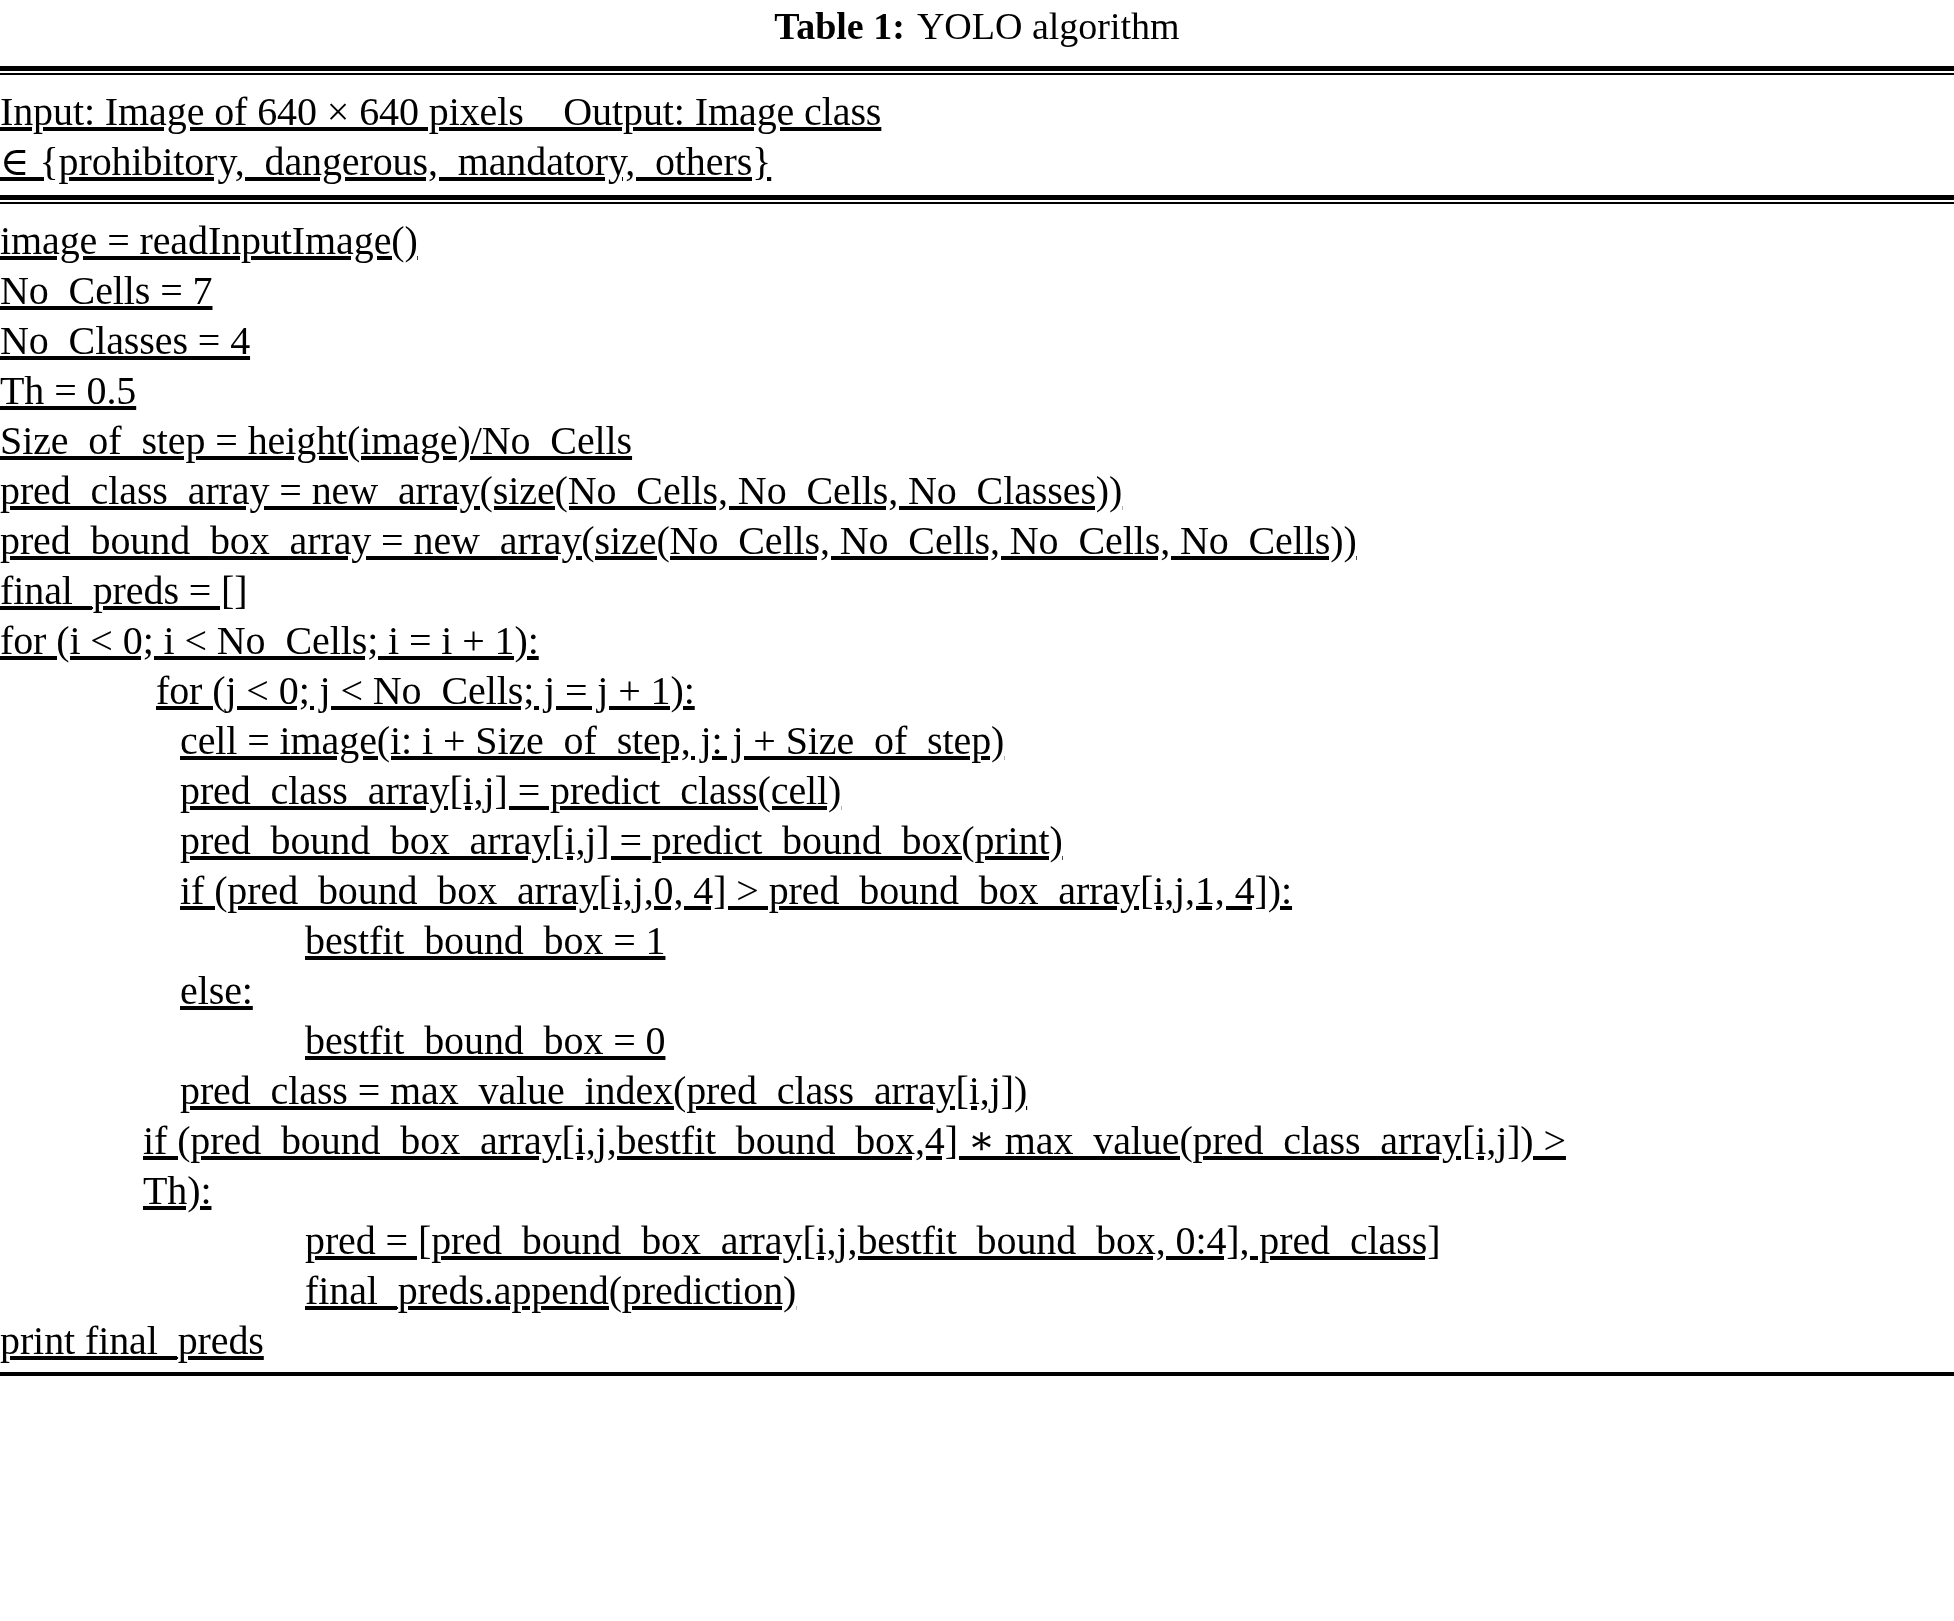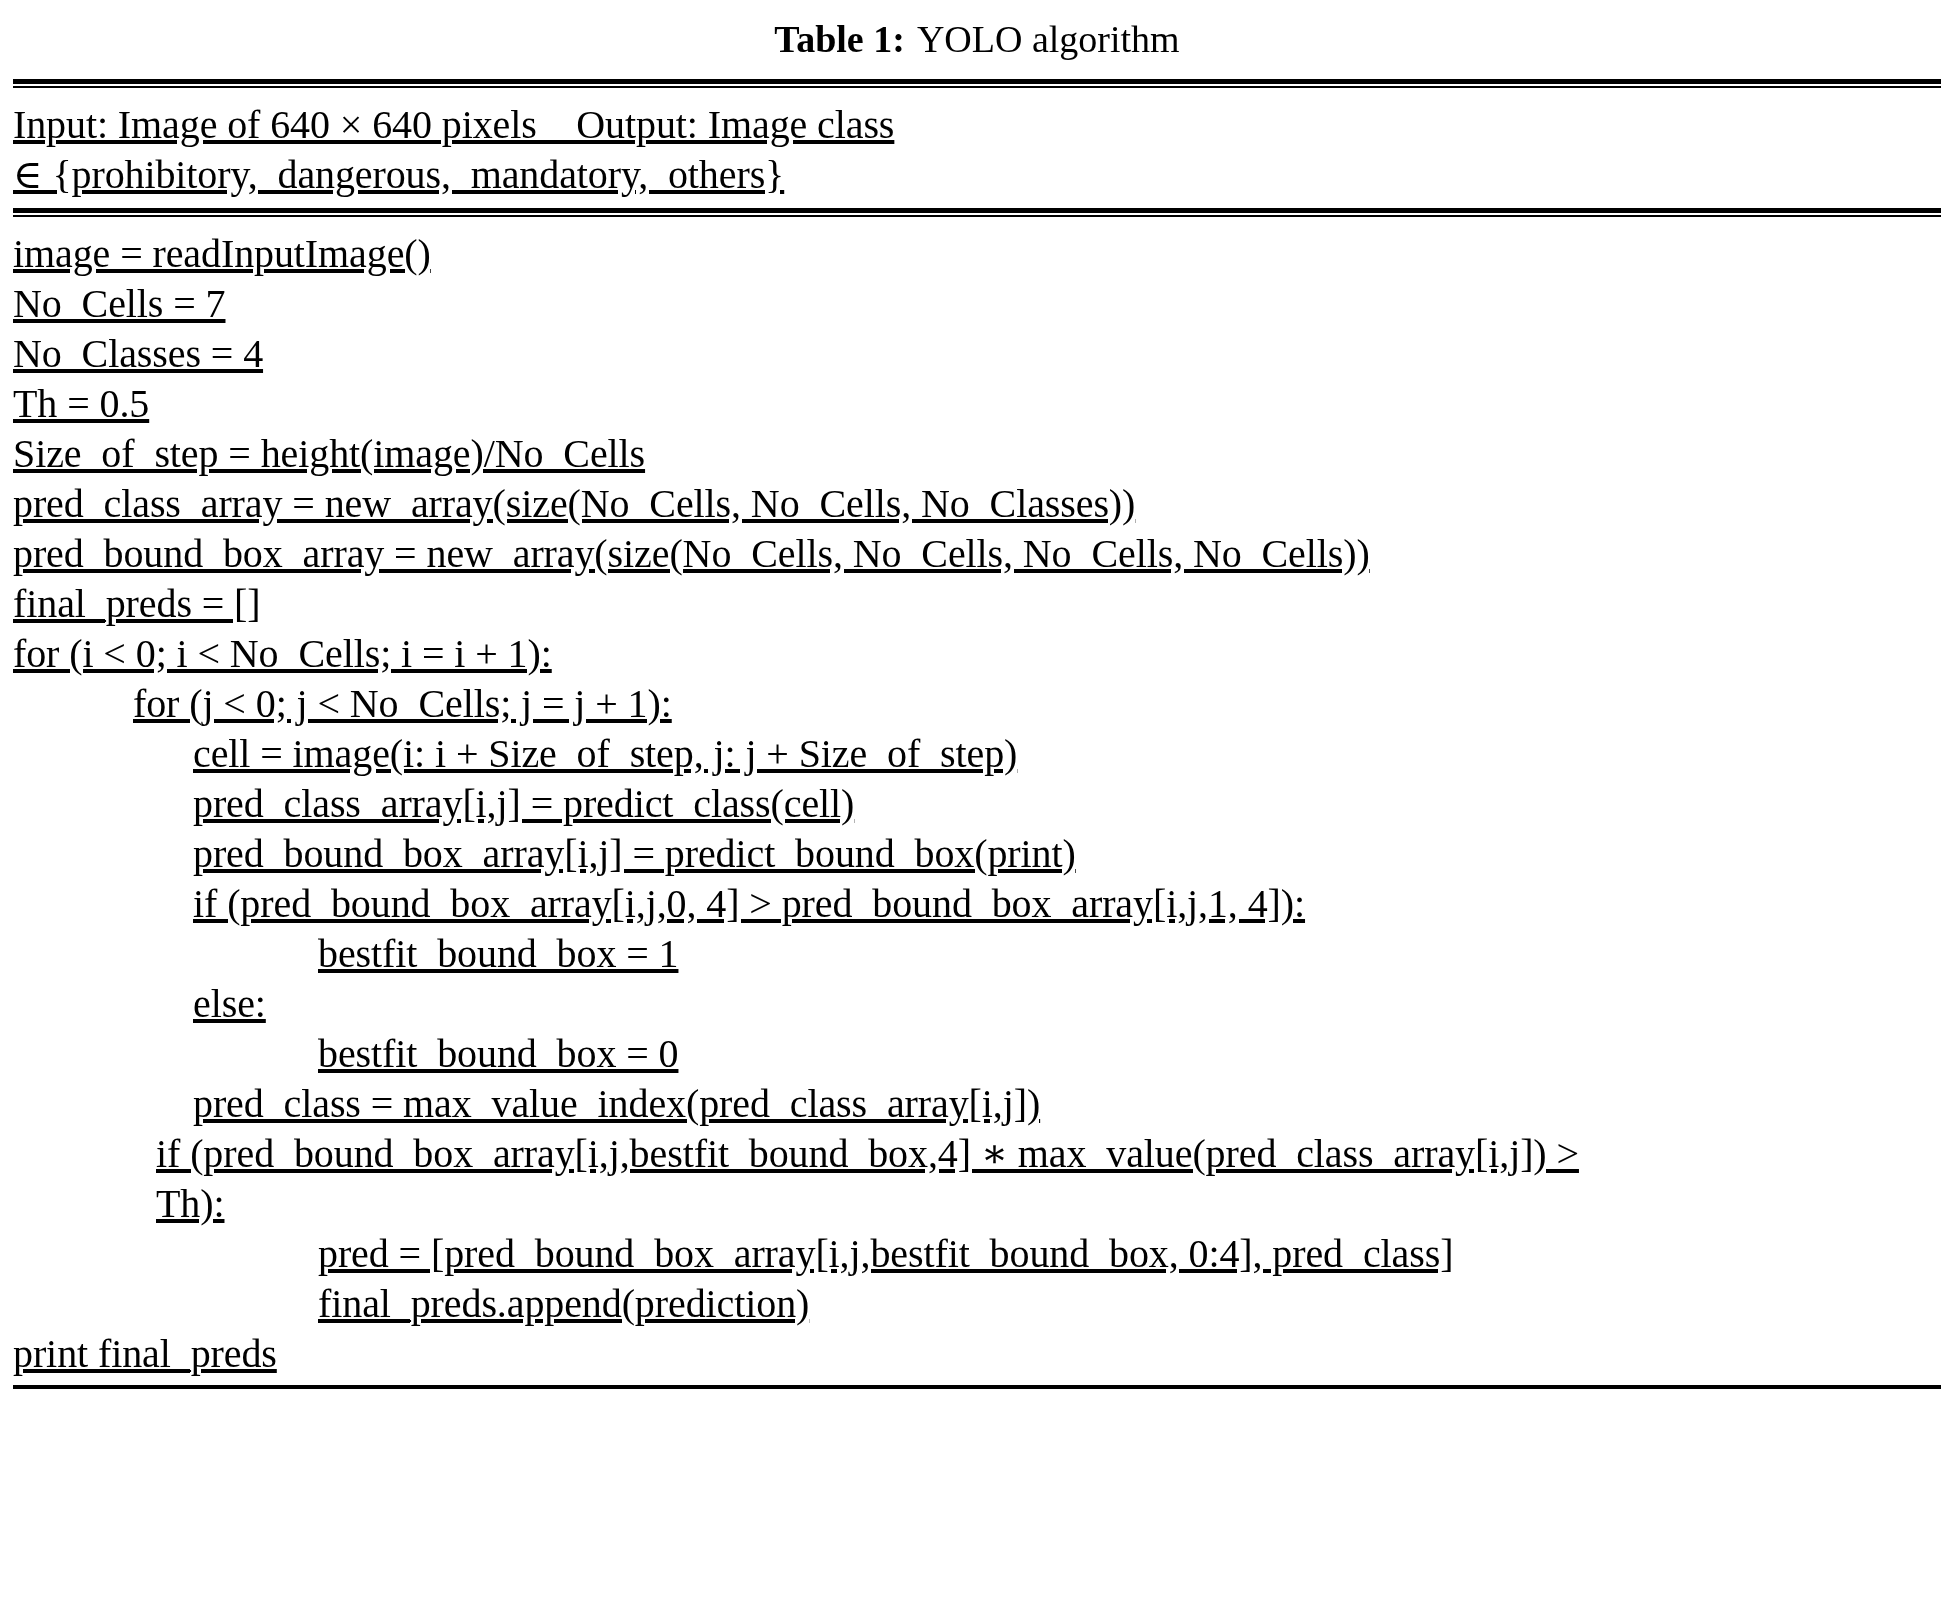--- a/index.html
+++ b/index.html
@@ -10,21 +10,21 @@
   body {
     width: 1954px;
     height: 1621px;
     font-family: "Liberation Serif", "DejaVu Serif", serif;
     color: #000000;
     overflow: hidden;
   }
   .table-figure {
     width: 1954px;
     box-sizing: border-box;
-    padding: 13px;
+    padding: 0;
     border-radius: 20px;
   }
   .caption {
     text-align: center;
     font-size: 38px;
     line-height: 48px;
     padding-top: 2px;
     padding-bottom: 16px;
     white-space: nowrap;
   }
@@ -68,21 +68,21 @@
     padding-top: 12px;
     padding-bottom: 6px;
   }
   .line {
     font-size: 40px;
     line-height: 50px;
     white-space: pre;
     letter-spacing: -0.1px;
     text-decoration: underline;
   }
-  .indent-1 { padding-left: 120px; }
+  .indent-1 { padding-left: 120px; margin-left: 36px; }
   .indent-2 { padding-left: 180px; }
   .indent-3 { padding-left: 305px; }
   .indent-4 { padding-left: 125px; margin-left: 18px; }
 </style>
 </head>
 <body>
 
 <div class="table-figure">
 
   <div class="caption">

